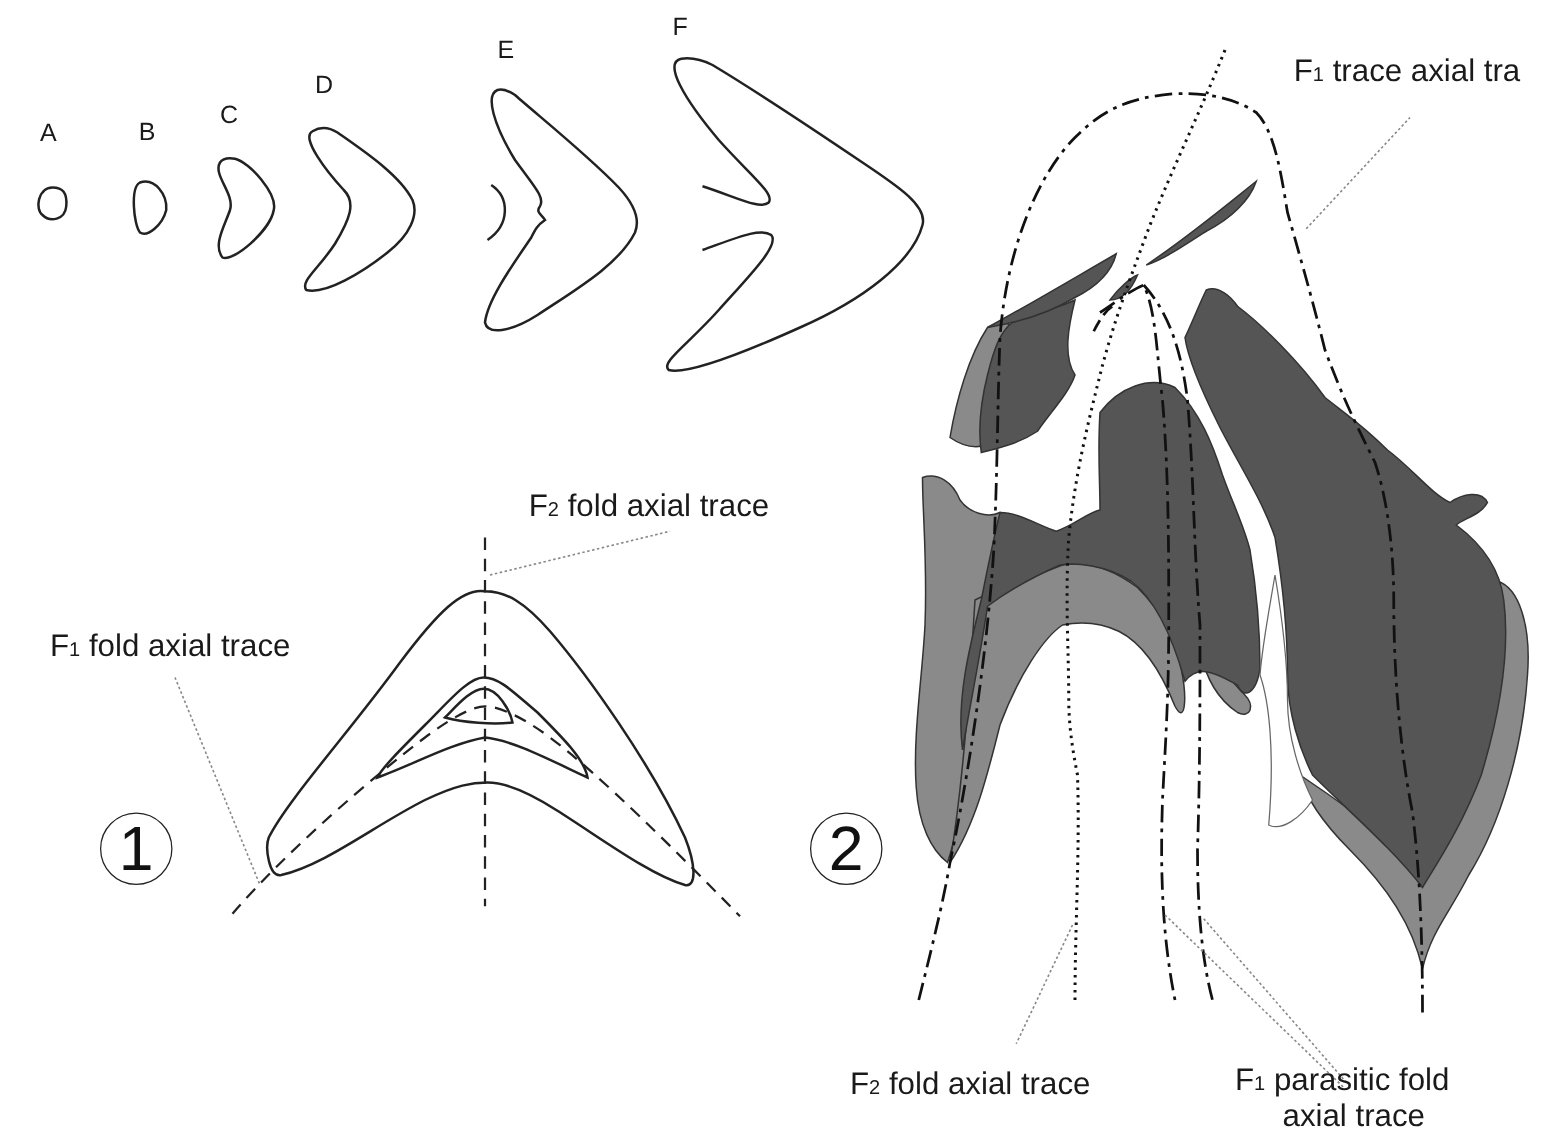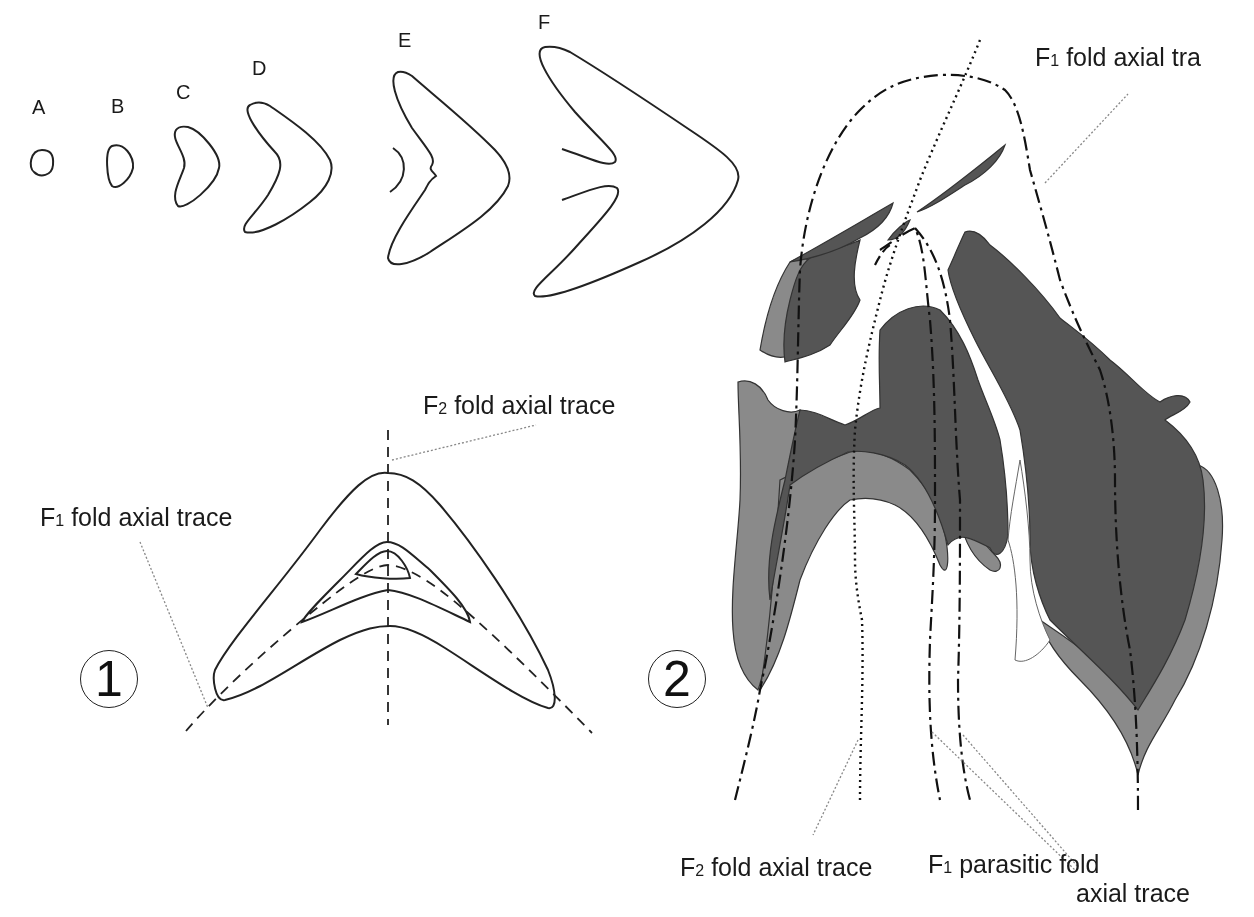--- a/index.html
+++ b/index.html
@@ -97,21 +97,21 @@
 <div class="lbl trace-lbl" style="left:423px;top:393px;">
   <span>F</span><span class="sub">2</span><span> fold axial trace</span>
 </div>
 <div class="lbl trace-lbl" style="left:40px;top:505px;">
   <span>F</span><span class="sub">1</span><span> fold axial trace</span>
 </div>
 <div class="panel-num" style="left:80px;top:650px;">1</div>
 
 <div class="panel-num" style="left:648px;top:650px;">2</div>
 <div class="lbl trace-lbl" style="left:1035px;top:45px;">
-  <span>F</span><span class="sub">1</span><span> fold axial tra</span>
+  <span>F</span><span class="sub">1</span><span> trace axial tra</span>
 </div>
 <div class="lbl trace-lbl" style="left:680px;top:855px;">
   <span>F</span><span class="sub">2</span><span> fold axial trace</span>
 </div>
-<div class="lbl trace-lbl" style="left:928px;top:852px;">
+<div class="lbl trace-lbl" style="left:988px;top:852px;">
   <span>F</span><span class="sub">1</span><span> parasitic fold</span>
 </div>
-<div class="lbl trace-lbl" style="left:1076px;top:881px;">axial trace</div>
+<div class="lbl trace-lbl" style="left:1026px;top:881px;">axial trace</div>
 
 </body></html>

